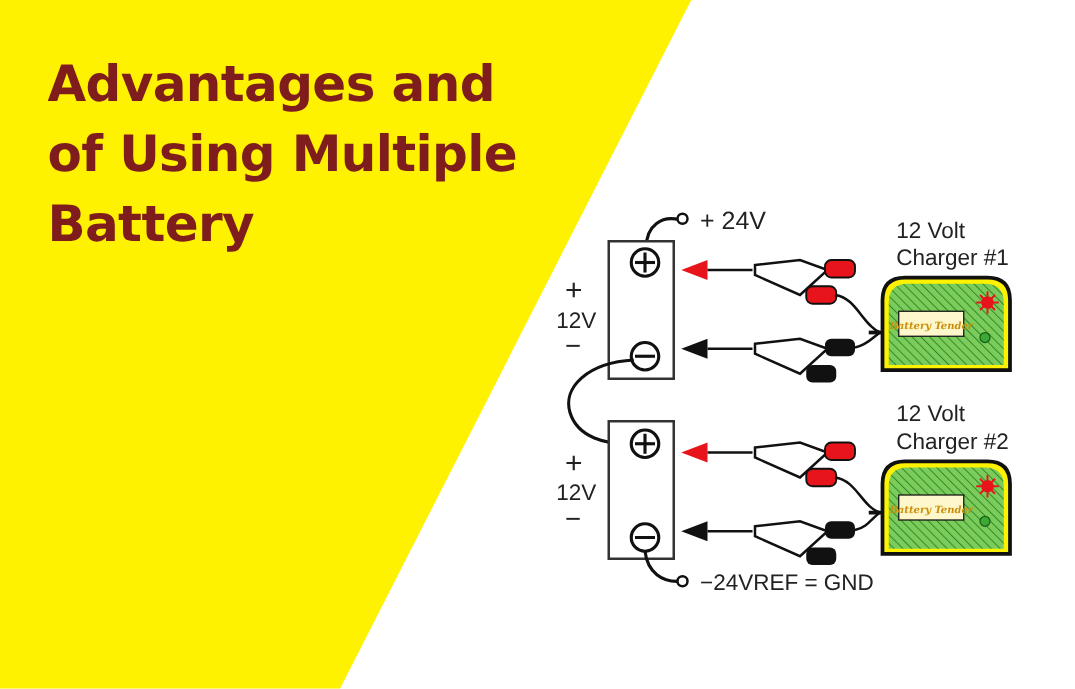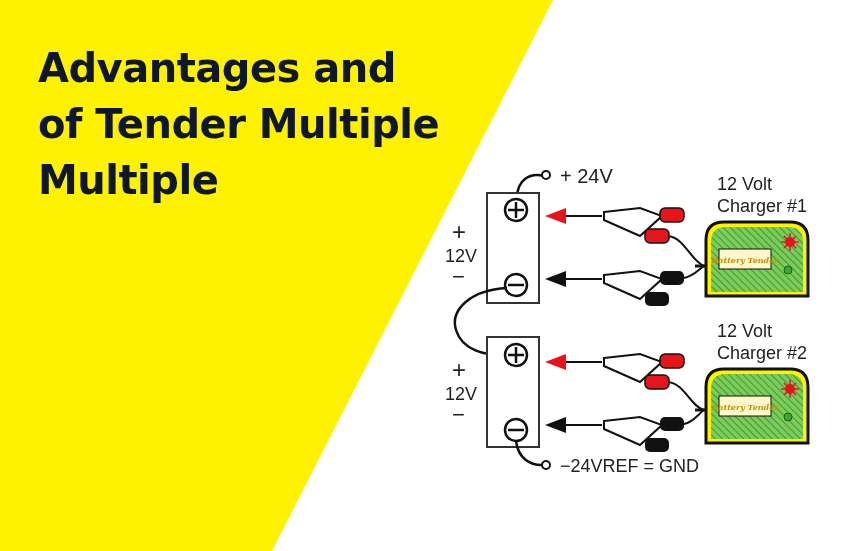--- a/index.html
+++ b/index.html
@@ -1,36 +1,36 @@
 <!DOCTYPE html>
 <html><head>
 <meta charset="utf-8">
 <style>
   html, body { margin:0; padding:0; }
   body { width:860px; height:551px; overflow:hidden; background:#ffffff; position:relative;
          font-family:"DejaVu Sans", sans-serif; }
   .yellow-bg { position:absolute; left:0; top:0; width:860px; height:551px; }
   .title { position:absolute; left:38px; top:40px; width:420px; margin:0;
            font-family:"DejaVu Sans", sans-serif; font-weight:bold; font-size:40px; line-height:56px;
-           color:#0f172a; letter-spacing:-0.5px; }
+           color:#7f1d1d; letter-spacing:-0.5px; }
   .title span { display:block; white-space:nowrap; }
   .diagram { position:absolute; left:0; top:0; width:860px; height:551px; }
   .dlabel { font-family:"Liberation Sans", sans-serif; fill:#222; }
 </style>
 </head>
 <body>
 
 <svg class="yellow-bg" viewBox="0 0 860 551">
   <polygon points="0,0 553,0 272,551 0,551" fill="#FFF200"></polygon>
 </svg>
 
 <h1 class="title">
   <span>Advantages and</span>
-  <span>of Tender Multiple</span>
-  <span>Multiple</span>
+  <span>of Using Multiple</span>
+  <span>Battery</span>
 </h1>
 
 <svg class="diagram" viewBox="0 0 860 551">
   <defs>
     <pattern id="hatch" width="5" height="5" patternUnits="userSpaceOnUse" patternTransform="rotate(-45)">
       <rect width="5" height="5" fill="#7ccc5c"></rect>
       <line x1="0" y1="0" x2="0" y2="5" stroke="#2f8a2a" stroke-width="1.6"></line>
     </pattern>
   </defs>
 

